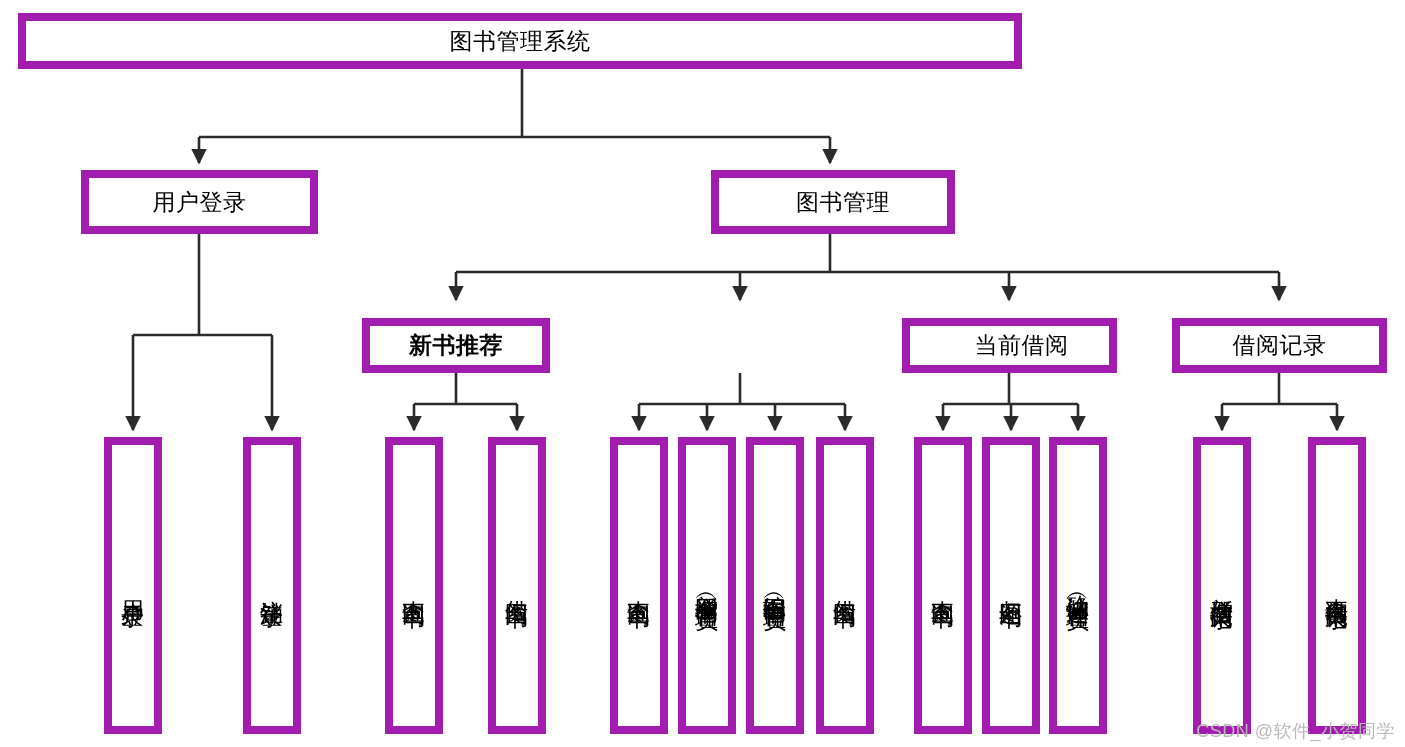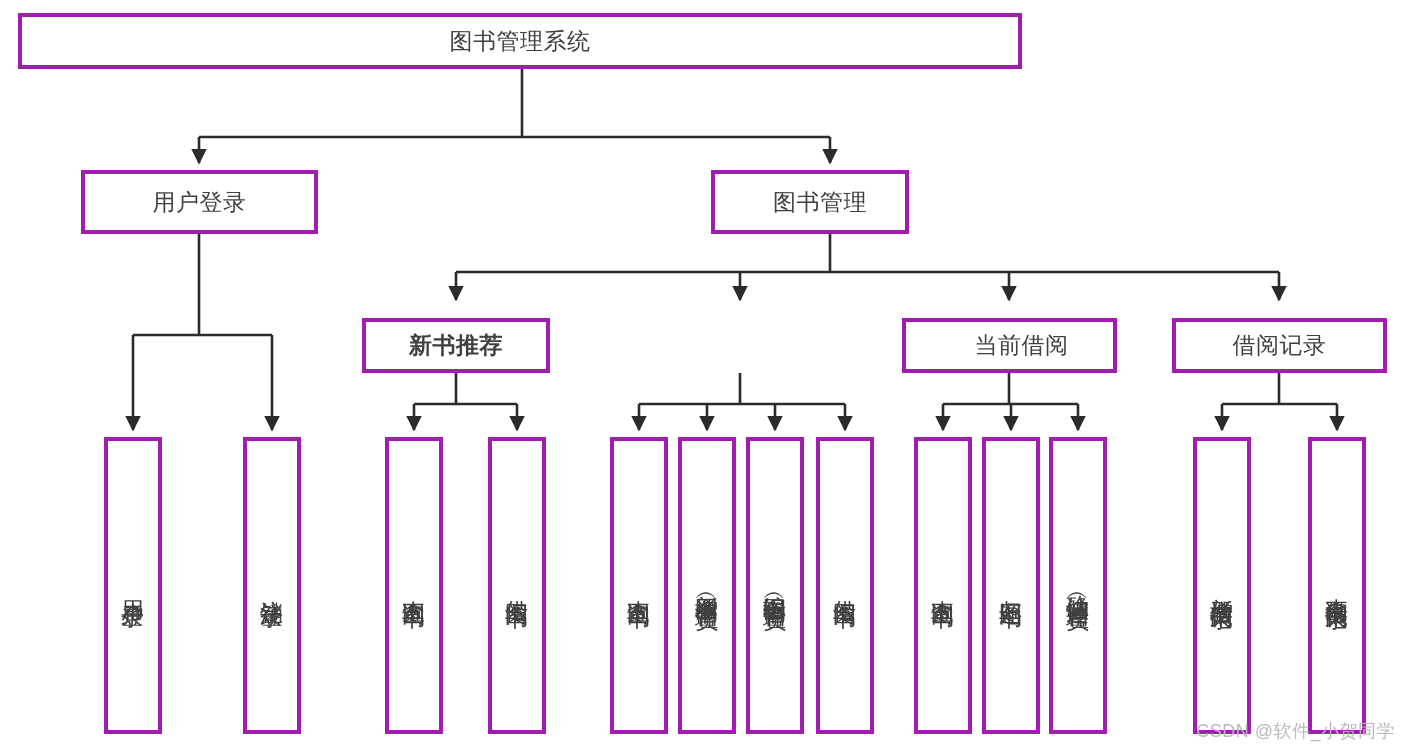--- a/index.html
+++ b/index.html
@@ -20,26 +20,26 @@
   #wires {
     position: absolute;
     left: 0;
     top: 0;
     width: 1405px;
     height: 747px;
   }
   .node {
     position: absolute;
     box-sizing: border-box;
-    border: 4px solid #a21caf;
+    border: 8px solid #a21caf;
     background: #ffffff;
     display: flex;
     align-items: center;
     justify-content: center;
-    color: #404040;
+    color: #000000;
     line-height: 1.22;
   }
   .node.horiz {
     font-size: 23px;
     letter-spacing: 0.5px;
   }
   .node.vert {
     writing-mode: vertical-rl;
     text-orientation: upright;
     font-size: 23px;
@@ -119,21 +119,21 @@
     </g>
   </svg>
 
   <div class="node horiz" style="left:18px; top:13px; width:1004px; height:56px;">
     <span>图书管理系统</span>
   </div>
 
   <div class="node horiz" style="left:81px; top:170px; width:237px; height:64px;">
     <span>用户登录</span>
   </div>
-  <div class="node horiz" style="left:711px; top:170px; width:198px; height:64px;padding-left:20px;">
+  <div class="node horiz" style="left:711px; top:170px; width:244px; height:64px;padding-left:20px;">
     <span>图书管理</span>
   </div>
 
   <div class="node horiz" style="left:362px; top:318px; width:188px; height:55px;font-weight:bold;">
     <span>新书推荐</span>
   </div>
   <div class="node horiz" style="left:902px; top:318px; width:215px; height:55px;padding-left:24px;">
     <span>当前借阅</span>
   </div>
   <div class="node horiz" style="left:1172px; top:318px; width:215px; height:55px;">

